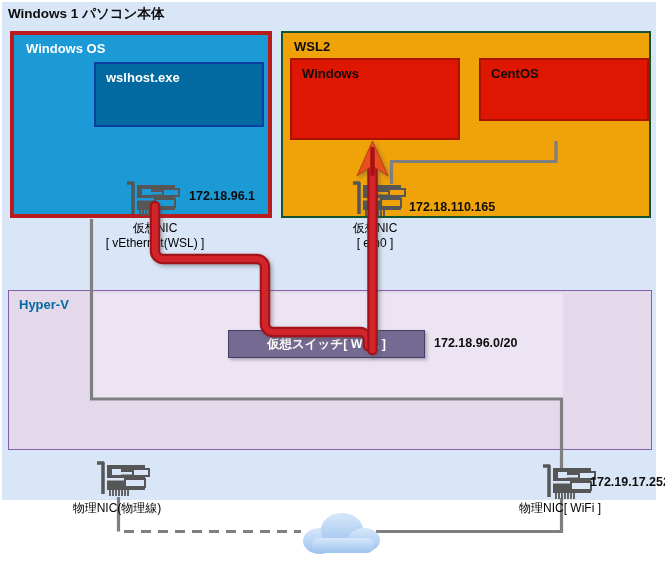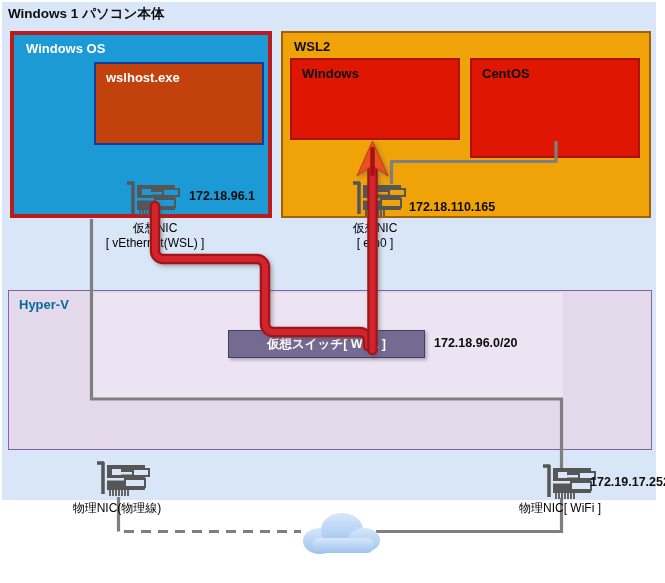--- a/index.html
+++ b/index.html
@@ -10,26 +10,26 @@
   }
   .abs{position:absolute;}
   
   #pc-container{left:2px;top:2px;width:654px;height:498px;background:#D9E6F7;}
   #pc-title{left:8px;top:5px;font-size:13.5px;font-weight:bold;color:#0d0d0d;white-space:nowrap;}
 
   
   .box{box-sizing:border-box;}
   #windows-os{left:10px;top:31px;width:262px;height:187px;background:#1B9AD6;border:4px solid #b91c1c;}
   #windows-os .box-label{left:12px;top:6px;color:#fff;}
-  #wslhost{left:80px;top:27px;width:170px;height:83px;background:#c2410c;border:2px solid #0B3E9E;padding-left:44px;}
+  #wslhost{left:80px;top:27px;width:170px;height:65px;background:#0369a1;border:2px solid #0B3E9E;padding-left:44px;}
   #wslhost .box-label{left:10px;top:6px;color:#fff;}
-  #wsl2{left:281px;top:31px;width:370px;height:187px;background:#F0A209;border:2px solid #a16207;}
+  #wsl2{left:281px;top:31px;width:370px;height:187px;background:#F0A209;border:2px solid #14532d;}
   #wsl2 .box-label{left:11px;top:6px;color:#0d0d0d;}
   #ubuntu{left:7px;top:25px;width:170px;height:82px;background:#DF1602;border:2px solid #AA1200;}
-  #centos{left:187px;top:25px;width:170px;height:100px;background:#DF1602;border:2px solid #AA1200;}
+  #centos{left:196px;top:25px;width:170px;height:63px;background:#DF1602;border:2px solid #AA1200;}
   #ubuntu .box-label,#centos .box-label{left:10px;top:6px;color:#0d0d0d;}
   .box-label{position:absolute;font-size:13px;font-weight:bold;white-space:nowrap;}
 
   #hyperv{left:8px;top:290px;width:644px;height:160px;background:#E3D9EA;border:1.5px solid #8260A8;}
   #hyperv .box-label{left:10px;top:6px;color:#0369a1;}
   #hyperv-inner{left:84px;top:2px;width:470px;height:108px;background:#ECE4F2;}
 
   #vswitch{left:228px;top:330px;width:197px;height:28px;background:#756A92;border:1.5px solid #463C68;
            box-shadow:2px 2px 3px rgba(60,50,80,.35);
            display:flex;align-items:center;justify-content:center;}

